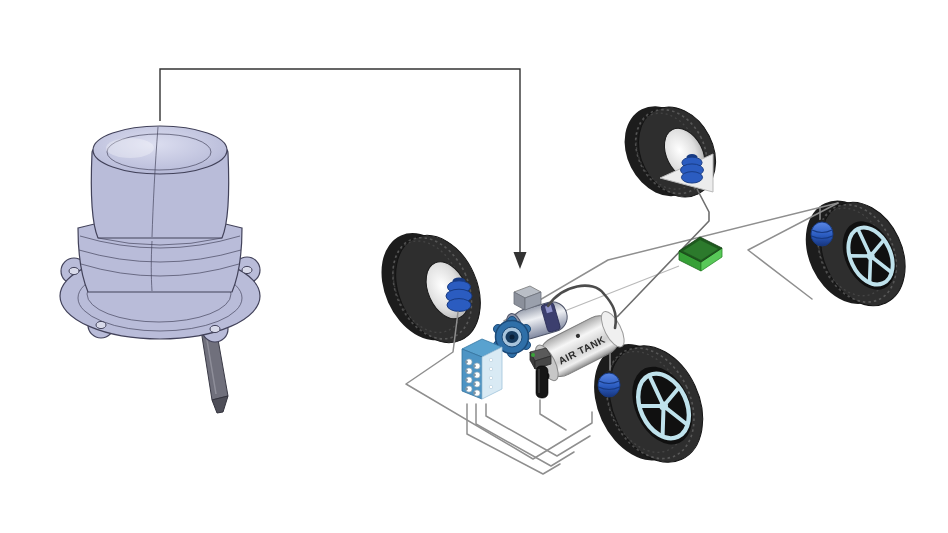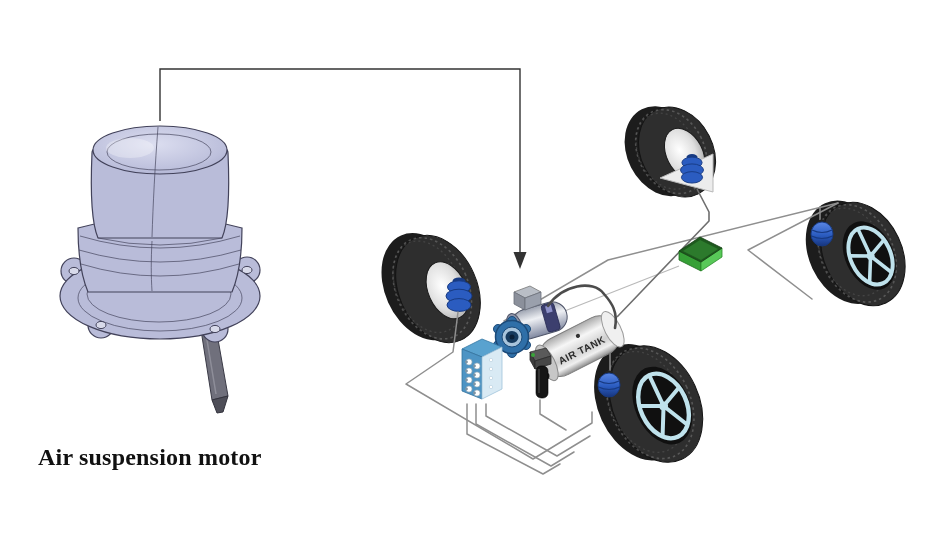--- a/index.html
+++ b/index.html
@@ -281,15 +281,14 @@
 
     <g>
       <polygon class="ecu-front" points="679,251 701,262 701,271 679,260"></polygon>
       <polygon class="ecu-side" points="701,262 722,248 722,257 701,271"></polygon>
       <polygon class="ecu-top" points="679,251 700,237 722,248 701,262"></polygon>
       <polygon points="683,251 700,240 718,249 701,260" fill="#2e7d2e" opacity=".9"></polygon>
     </g>
   </g>
 </svg>
 
-<div class="caption">Air suspension motor</div>
 
 </div>
 
 </body></html>

